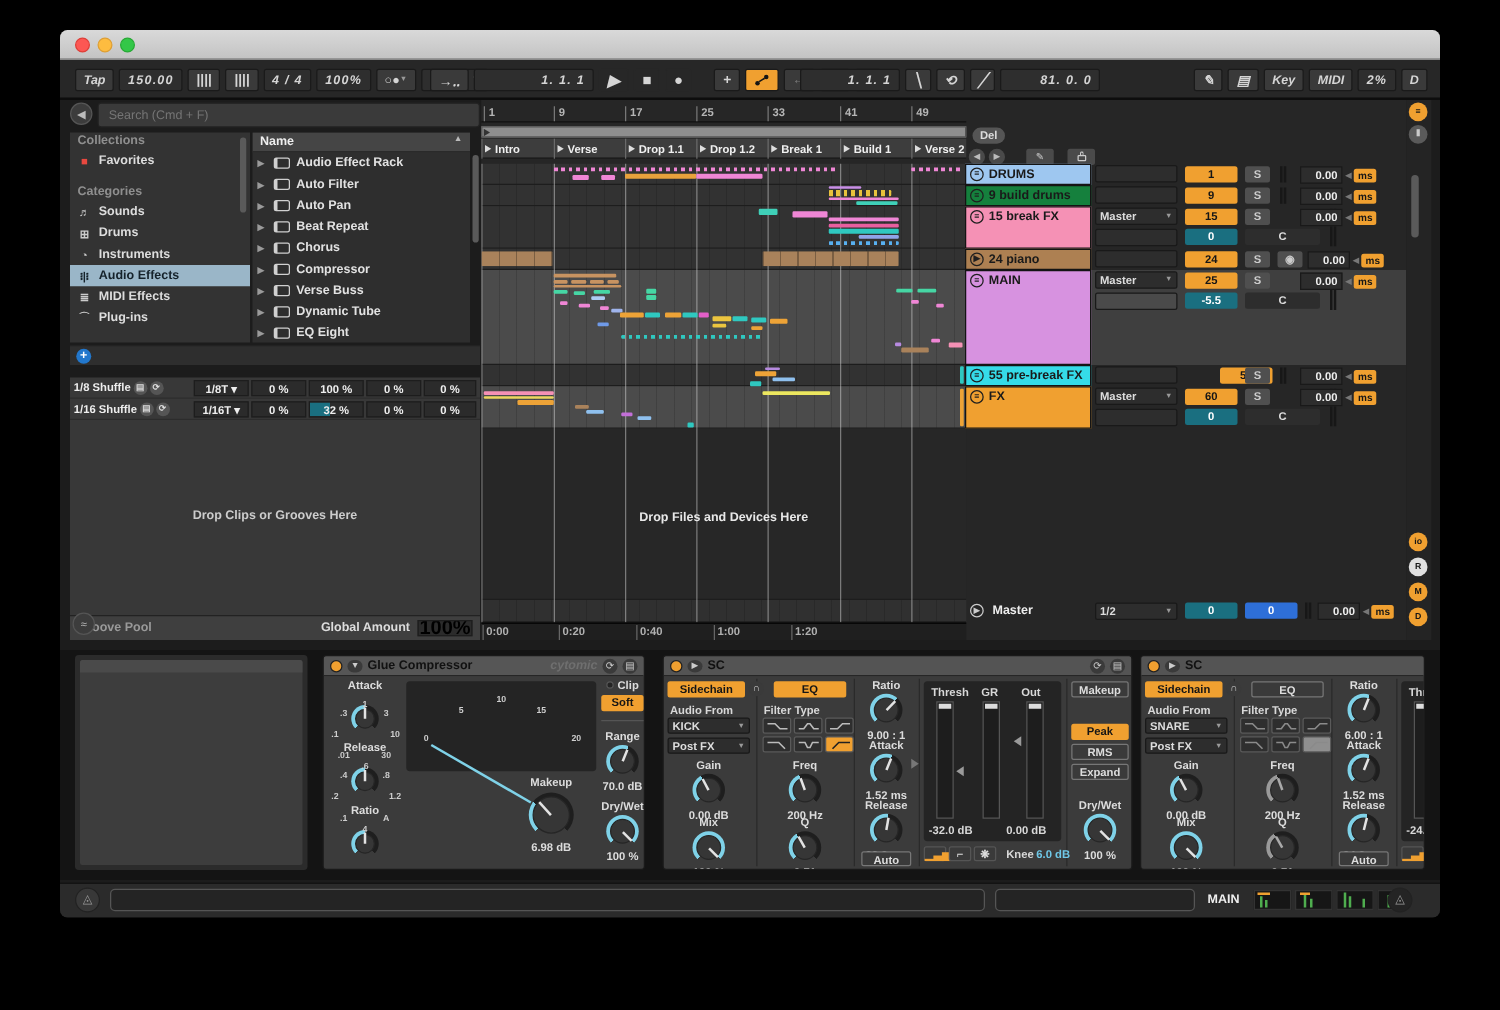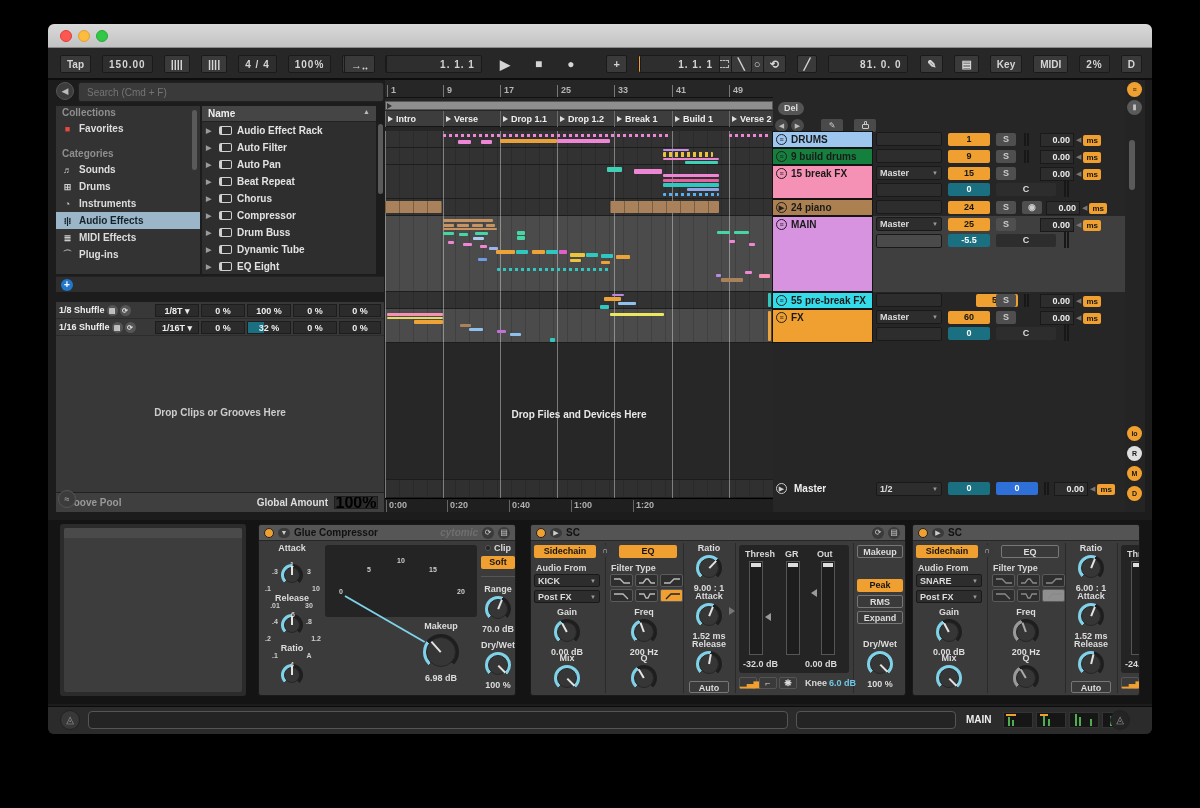--- a/index.html
+++ b/index.html
@@ -8,21 +8,21 @@
   .win { position:absolute; left:48px; top:24px; width:1104px; height:710px; background:#1c1c1c; border-radius:6px; overflow:hidden; box-shadow:0 10px 40px rgba(0,0,0,.8); }
 
   
   .titlebar { position:absolute; left:0; top:0; width:100%; height:24px; background:linear-gradient(#d9d9d9,#c3c3c3); border-bottom:1px solid #8a8a8a; }
   .tl { position:absolute; top:6px; width:12px; height:12px; border-radius:50%; }
   .title { position:absolute; width:100%; text-align:center; top:5px; font-size:12px; font-weight:700; color:#333; }
 
   
   .transport { position:absolute; left:0; top:24px; width:100%; height:32px; background:#272727; border-bottom:2px solid #0d0d0d; color:#cfcfcf; }
   .tbtn { position:relative; display:inline-flex; align-items:center; justify-content:center; height:18px; background:#3a3a3a; border:1px solid #1a1a1a; border-radius:2px; font-size:10px; font-weight:700; color:#d5d5d5; padding:0 6px; }
-  .tgrp { position:absolute; top:7px; display:flex; gap:11px; align-items:center; }
+  .tgrp { position:absolute; top:7px; display:flex; gap:4px; align-items:center;font-style:italic; }
   .tval { background:#2e2e2e; letter-spacing:1px; }
   .ticon { font-size:11px; }
   .on { background:#f0a030; color:#151515; }
   .search { position:absolute; left:8px; top:58px; width:328px; height:20px; display:flex; gap:4px; }
   .circbtn { width:18px; height:18px; border-radius:50%; background:#3c3c3c; border:1px solid #555; color:#bbb; font-size:9px; display:flex;align-items:center;justify-content:center; }
   .search input { flex:1; background:#3a3a3a; border:1px solid #222; border-radius:3px; color:#999; font-size:10px; padding:0 8px; outline:none; }
 
   .bcats { position:absolute; left:8px; top:82px; width:144px; height:168px; background:#333; overflow:hidden; }
   .bsec { color:#8f8f8f; font-size:10px; font-weight:700; padding:1px 6px 2px; }
   .brow { display:flex; align-items:center; gap:6px; height:17px; padding:0 6px; color:#ddd; font-size:10px; font-weight:700; white-space:nowrap; }
@@ -271,21 +271,21 @@
         <span>Chorus</span>
       </div>
     <div class="li">
         <span class="dis">▶</span>
         <span class="rack"></span>
         <span>Compressor</span>
       </div>
     <div class="li">
         <span class="dis">▶</span>
         <span class="rack"></span>
-        <span>Drum Buss</span>
+        <span>Verse Buss</span>
       </div>
     <div class="li">
         <span class="dis">▶</span>
         <span class="rack"></span>
         <span>Dynamic Tube</span>
       </div>
     <div class="li">
         <span class="dis">▶</span>
         <span class="rack"></span>
         <span>EQ Eight</span>

